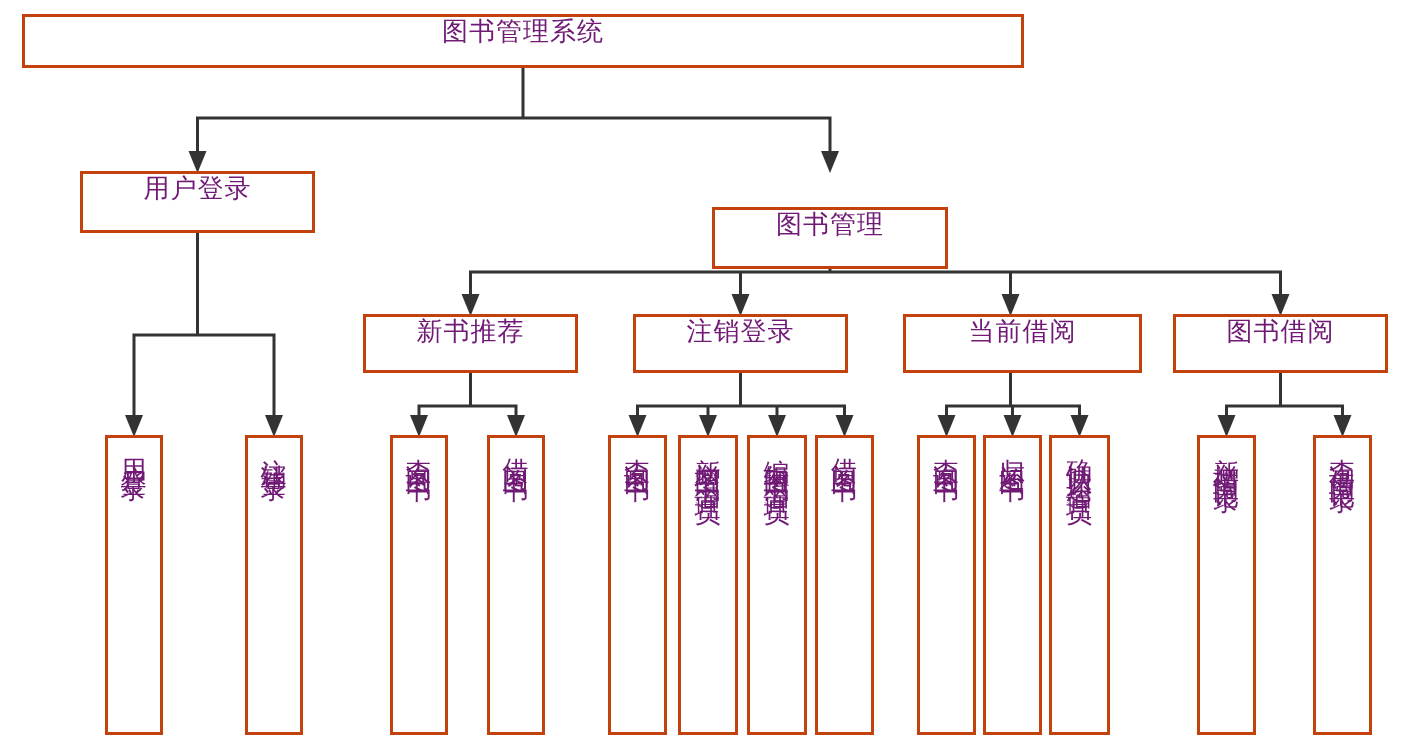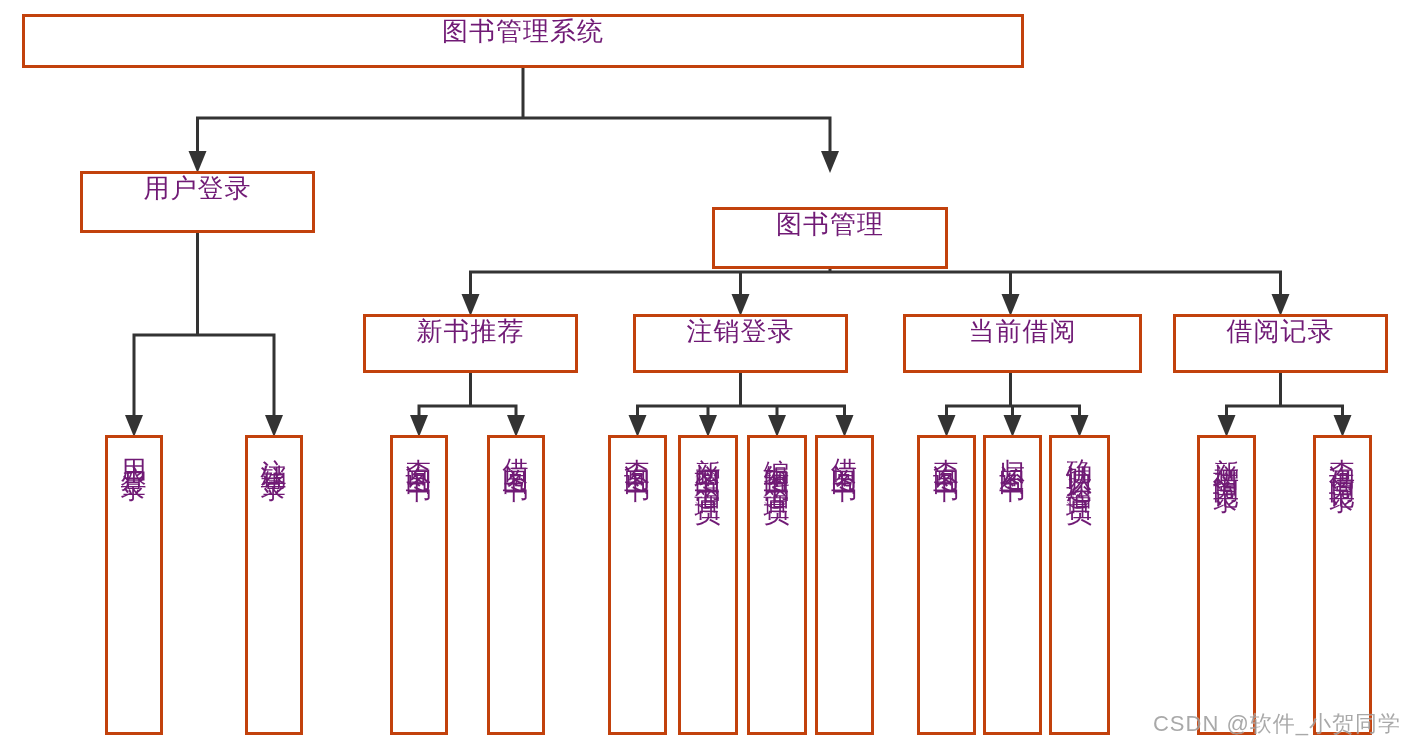--- a/index.html
+++ b/index.html
@@ -116,21 +116,21 @@
       <div class="node h" style="left: 363px; top: 314px; width: 215px; height: 59px;">
         <span class="lbl">新书推荐</span>
       </div>
       <div class="node h" style="left: 633px; top: 314px; width: 215px; height: 59px;">
         <span class="lbl">注销登录</span>
       </div>
       <div class="node h" style="left: 903px; top: 314px; width: 239px; height: 59px;">
         <span class="lbl">当前借阅</span>
       </div>
       <div class="node h" style="left: 1173px; top: 314px; width: 215px; height: 59px;">
-        <span class="lbl">借阅记录</span>
+        <span class="lbl">图书借阅</span>
       </div>
       <div class="node v" style="left: 105px; top: 435px; width: 58px; height: 300px;">
         <span class="lbl">用户登录</span>
       </div>
       <div class="node v" style="left: 245px; top: 435px; width: 58px; height: 300px;">
         <span class="lbl">注销登录</span>
       </div>
       <div class="node v" style="left: 390px; top: 435px; width: 58px; height: 300px;">
         <span class="lbl">查询图书</span>
       </div>
@@ -158,14 +158,13 @@
       <div class="node v" style="left: 1049px; top: 435px; width: 61px; height: 300px;">
         <span class="lbl">确认归还（管理员）</span>
       </div>
       <div class="node v" style="left: 1197px; top: 435px; width: 59px; height: 300px;">
         <span class="lbl">新增借阅记录</span>
       </div>
       <div class="node v" style="left: 1313px; top: 435px; width: 59px; height: 300px;">
         <span class="lbl">查询借阅记录</span>
       </div>
     </div>
-  <div class="watermark">CSDN @软件_小贺同学</div>
 </div>
 
 </body></html>

